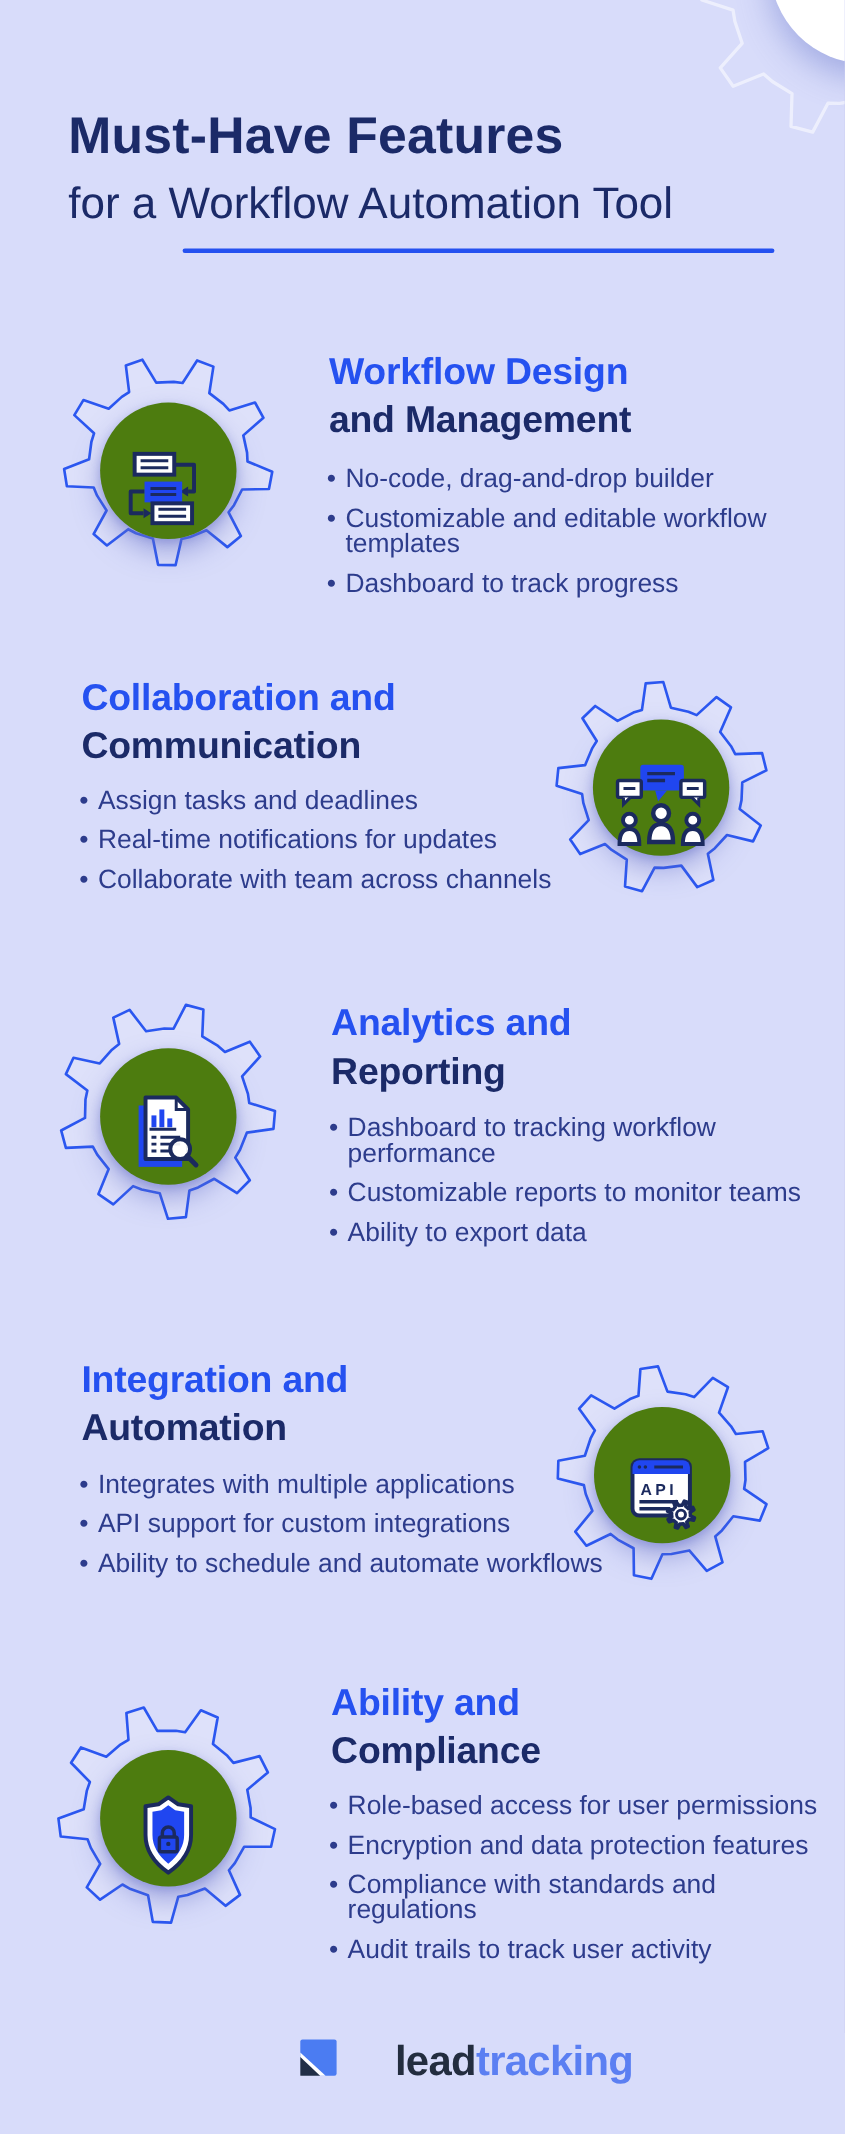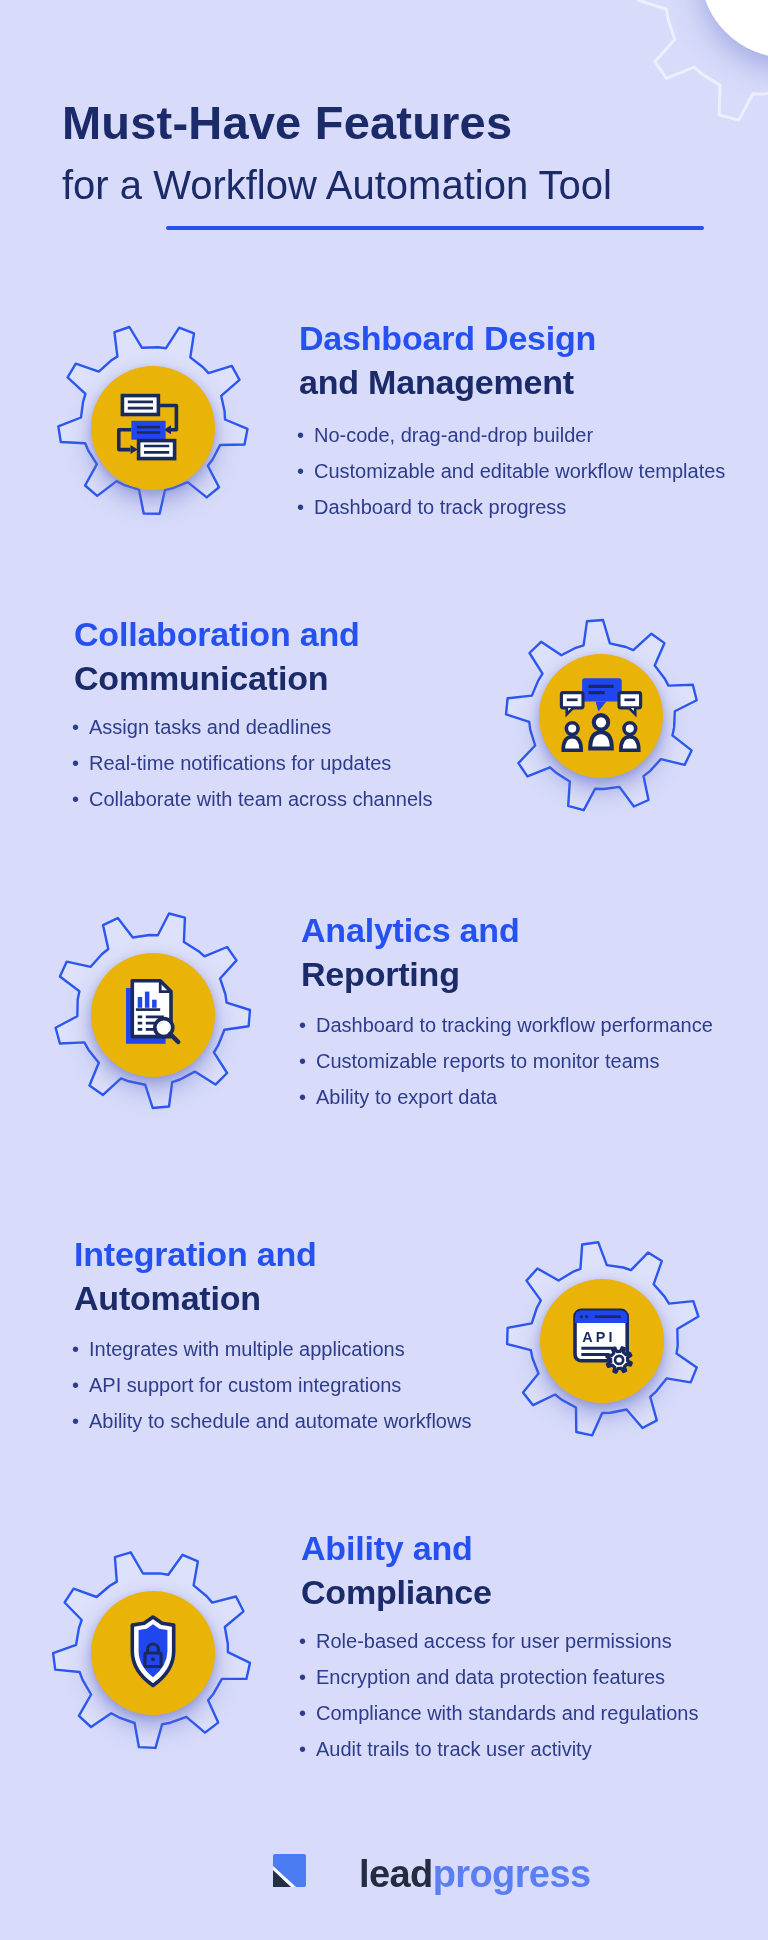--- a/index.html
+++ b/index.html
@@ -40,32 +40,32 @@
     color:var(--heading-navy);line-height:50px;
   }
   .subtitle-underline{
     position:absolute;left:166px;top:226px;width:538px;height:4px;
     background:var(--accent-blue);border-radius:2px;
   }
   
   .gear-wrap{position:absolute;}
   .gear-poly{fill:rgba(255,255,255,.16);stroke:var(--gear-stroke);stroke-width:2.4;stroke-linejoin:round;}
   .icon-circle{
-    position:absolute;width:124px;height:124px;border-radius:50%;background:#eab308;
+    position:absolute;width:124px;height:124px;border-radius:50%;background:#4d7c0f;
     box-shadow:0 12px 24px rgba(100,110,200,.5),0 3px 8px rgba(100,110,200,.35);
-    display:flex;align-items:center;justify-content:center;text-decoration:underline;
+    display:flex;align-items:flex-end;justify-content:center;text-decoration:underline;
   }
   .icon-circle svg{width:90px;height:90px;}
   .sec-title{position:absolute;font-size:34px;font-weight:700;line-height:44px;letter-spacing:-.2px;}
   .sec-title .l1{display:block;color:var(--accent-blue);}
   .sec-title .l2{display:block;color:var(--heading-navy);}
   ul.bullets{position:absolute;list-style:none;}
   ul.bullets li{
     position:relative;padding-left:17px;margin-bottom:13px;
-    font-size:20px;line-height:23px;color:var(--bullet-navy);font-weight:400;
+    font-size:24px;line-height:23px;color:var(--bullet-navy);font-weight:400;
   }
   ul.bullets li::before{content:"•";position:absolute;left:0;color:var(--bullet-navy);}
   
   .s1-gear{left:56px;top:322px;}   .s1-circle{left:91px;top:366px;}
   .s1-title{left:299px;top:316px;} .s1-ul{left:297px;top:424px;}
   .s2-gear{left:504px;top:618px;}  .s2-circle{left:539px;top:654px;}
   .s2-title{left:74px;top:612px;}  .s2-ul{left:72px;top:716px;}
   .s3-gear{left:52px;top:910px;}   .s3-circle{left:91px;top:953px;}
   .s3-title{left:301px;top:908px;} .s3-ul{left:299px;top:1014px;}
   .s4-gear{left:505px;top:1240px;} .s4-circle{left:540px;top:1279px;}
@@ -108,21 +108,21 @@
       <polygon points="25,69 25,79 33,74" fill="#1b2a5e"></polygon>
       <rect x="16" y="14" width="40" height="21" class="white-fill" stroke="#1b2a5e" stroke-width="4"></rect>
       <path class="ink-thin" d="M22 21 H50 M22 28 H50"></path>
       <rect x="26" y="42" width="38" height="21" class="blue-fill"></rect>
       <path class="ink-thin" d="M32 49 H58 M32 55 H58"></path>
       <rect x="34" y="64" width="40" height="20" class="white-fill" stroke="#1b2a5e" stroke-width="4"></rect>
       <path class="ink-thin" d="M40 70 H68 M40 77 H68"></path>
     </svg>
   </div>
   <h2 class="sec-title s1-title">
-    <span class="l1">Dashboard Design</span>
+    <span class="l1">Workflow Design</span>
     <span class="l2">and Management</span>
   </h2>
   <ul class="bullets s1-ul">
     <li>No-code, drag-and-drop builder</li>
     <li>Customizable and editable workflow templates</li>
     <li>Dashboard to track progress</li>
   </ul>
 
   <h2 class="sec-title s2-title">
     <span class="l1">Collaboration and</span>
@@ -231,16 +231,16 @@
     <li>Compliance with standards and regulations</li>
     <li>Audit trails to track user activity</li>
   </ul>
 
   <div class="logo">
     <svg width="35" height="37" viewBox="0 0 35 37">
       <rect x="1" y="2" width="33" height="33" rx="2" fill="#4b7cf2"></rect>
       <polygon points="1,14 1,35 24,35" fill="#fff"></polygon>
       <polygon points="1,18 1,35 19,35" fill="#222f46"></polygon>
     </svg>
-    <div class="logo-text"><span class="lead">lead</span><span class="squared">progress</span></div>
+    <div class="logo-text"><span class="lead">lead</span><span class="squared">tracking</span></div>
   </div>
 
 </div>
 
 </body></html>

